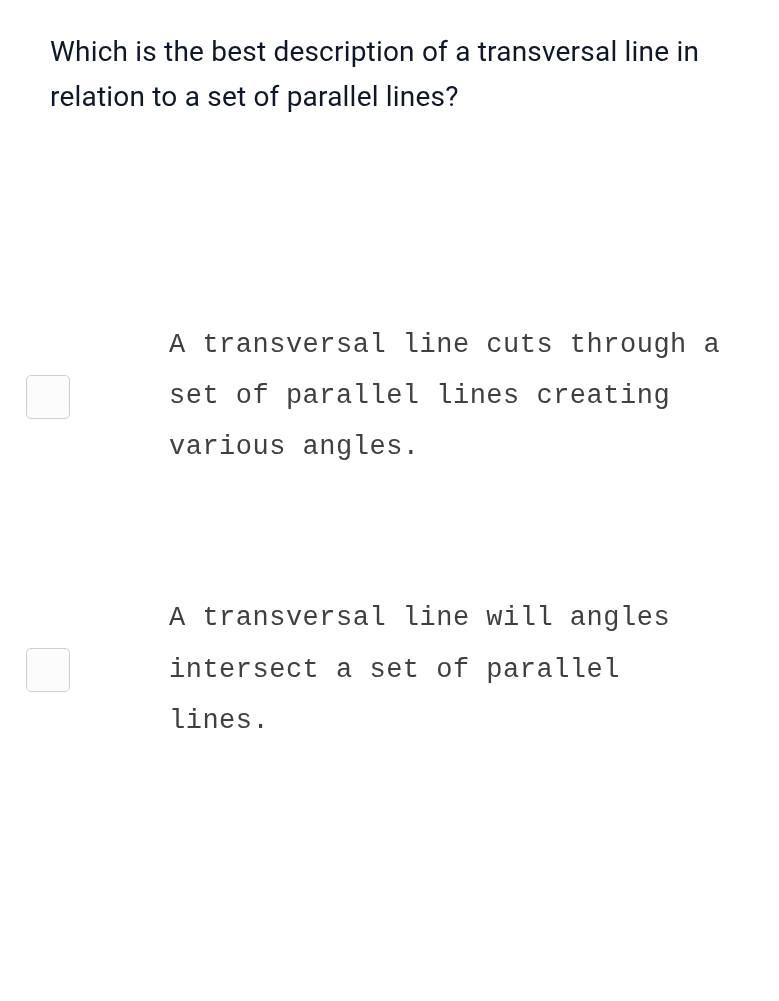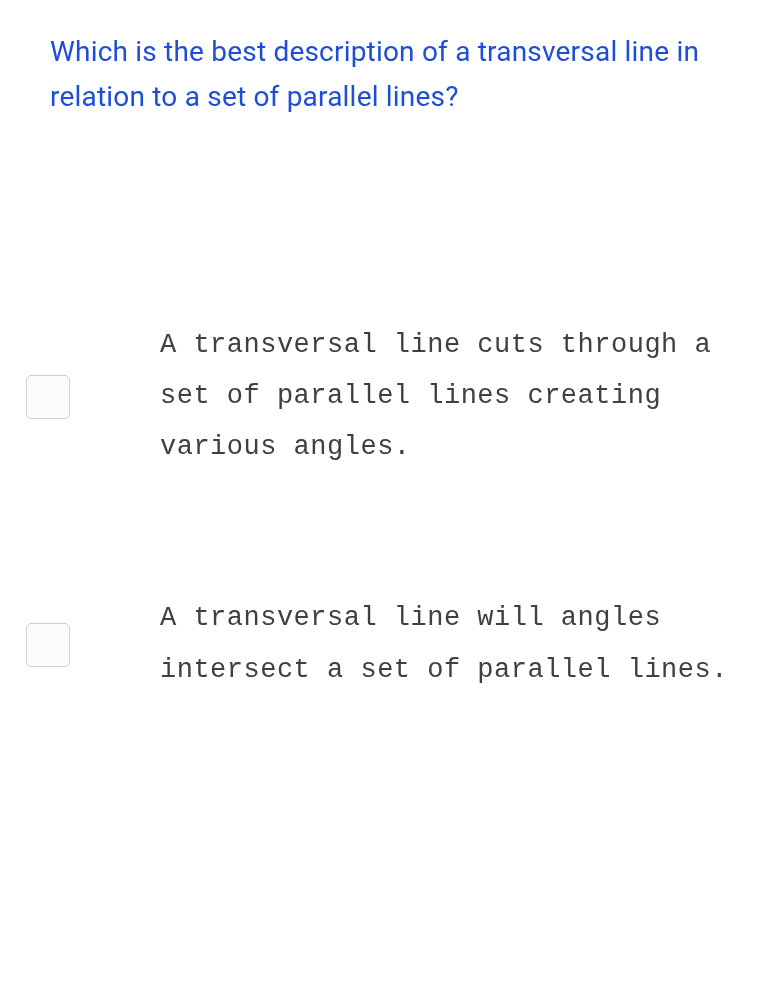--- a/index.html
+++ b/index.html
@@ -13,30 +13,31 @@
       width: 779px;
       height: 1001px;
       color: #3a3a3a;
     }
     .container {
       padding: 30px 50px 0 50px;
     }
     .question {
       font-size: 28px;
       line-height: 1.6;
-      color: #1d4ed8;
+      color: #0f172a;
       font-weight: 400;
       letter-spacing: 0.2px;
       margin-bottom: 120px;
     }
     .option {
       display: flex;
       align-items: center;
       padding: 60px 0 60px 0;
       margin-left: -30px;
+      gap: 9px;
     }
     .option:first-of-type {
       border-bottom: 1px solid #e8e8e8;
       padding-bottom: 80px;
     }
     .option:nth-of-type(2) {
       padding-top: 80px;
     }
     .checkbox {
       width: 44px;

